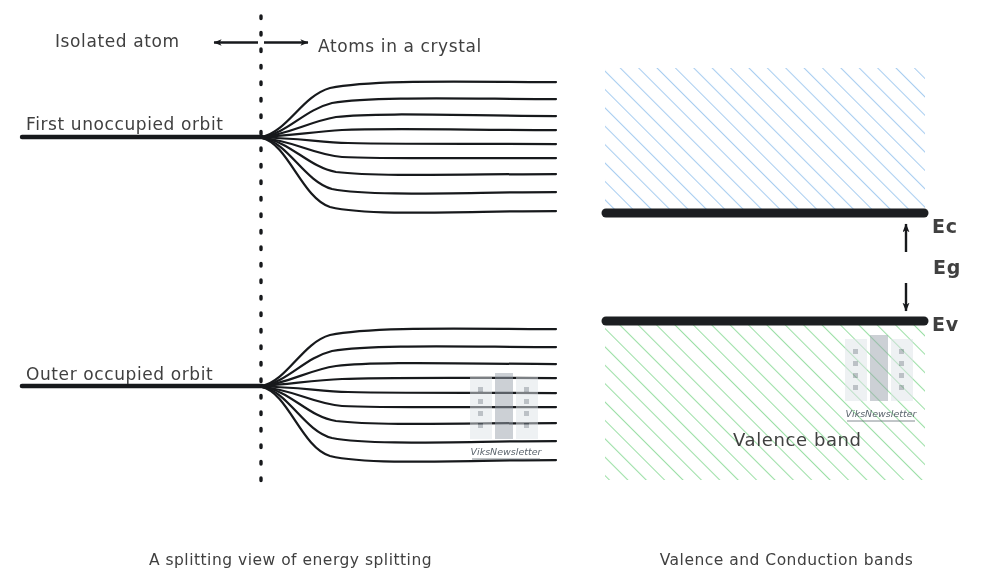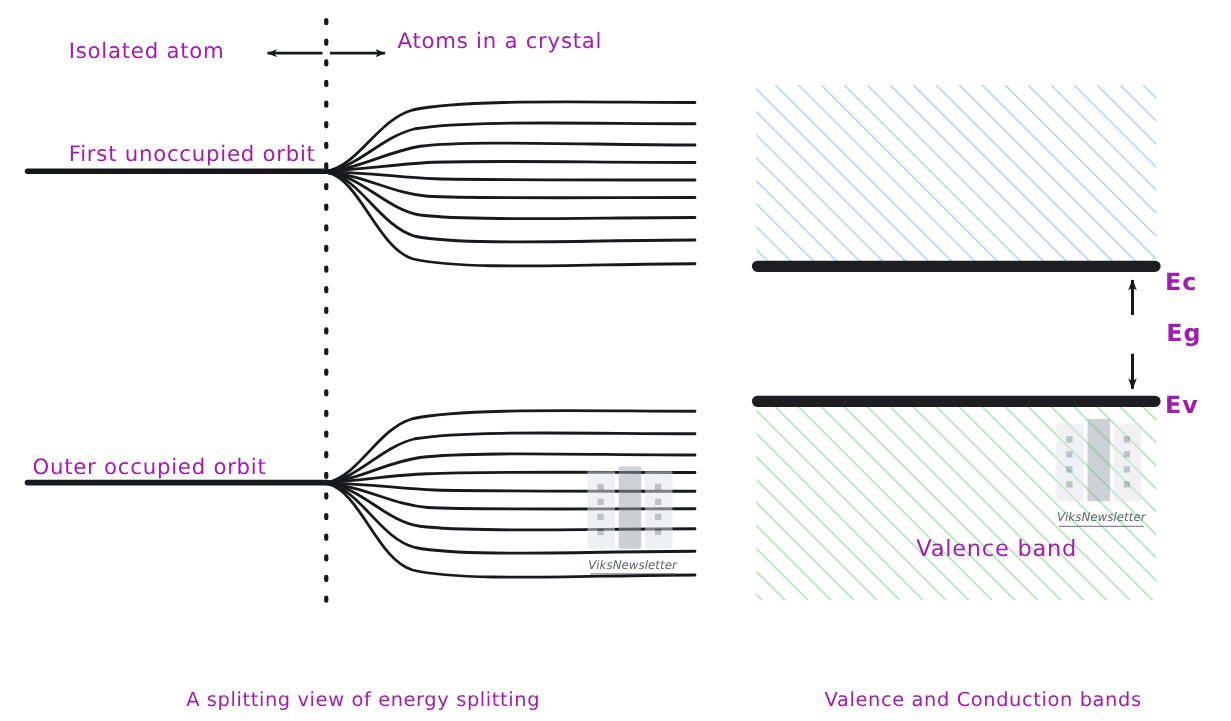--- a/index.html
+++ b/index.html
@@ -17,33 +17,33 @@
     color: #17191c;
   }
   #figure {
     position: absolute;
     inset: 0;
   }
   .lbl {
     position: absolute;
     white-space: pre;
     font-family: "DejaVu Sans", sans-serif;
-    color: #a21caf;
+    color: #404040;
     letter-spacing: 0.6px;
     line-height: 1.35;
   }
   .lbl-top      { font-size: 17px; }
   .lbl-orbit    { font-size: 17px; }
   .lbl-band     { font-size: 18px; }
   .lbl-energy   { font-size: 19px; font-weight: 600; letter-spacing: 0.8px; }
   .lbl-caption  { font-size: 15.5px; text-align: center; letter-spacing: 0.5px; }
 
   #isolated-atom-label   { left: 55px;  top: 30px; }
-  #atoms-crystal-label   { left: 318px; top: 22px; }
-  #first-unocc-label     { left: 26px;  top: 113px; margin-left: 29px; }
+  #atoms-crystal-label   { left: 318px; top: 35px; }
+  #first-unocc-label     { left: 26px;  top: 113px; }
   #outer-occ-label       { left: 26px;  top: 363px; }
   #conduction-band-label { left: 689px; top: 84px; }
   #valence-band-label    { left: 697px; top: 428px; margin-left: 36px; }
   #ec-label              { left: 932px; top: 214px; }
   #eg-label              { left: 933px; top: 255px; }
   #ev-label              { left: 932px; top: 312px; }
   #left-caption          { left: 68px;  top: 508px; width: 445px; }
   #right-caption         { left: 594px; top: 508px; width: 385px; }
 
   .wm {

